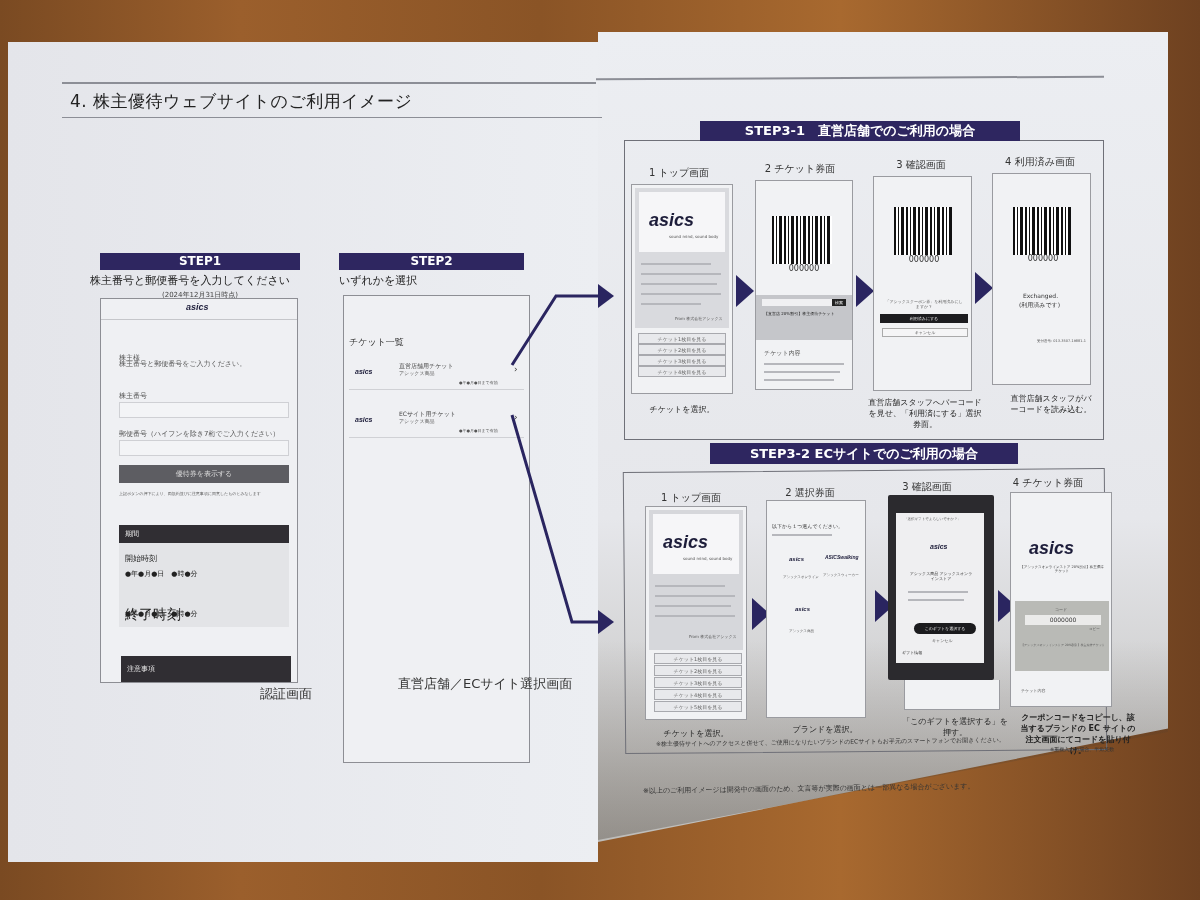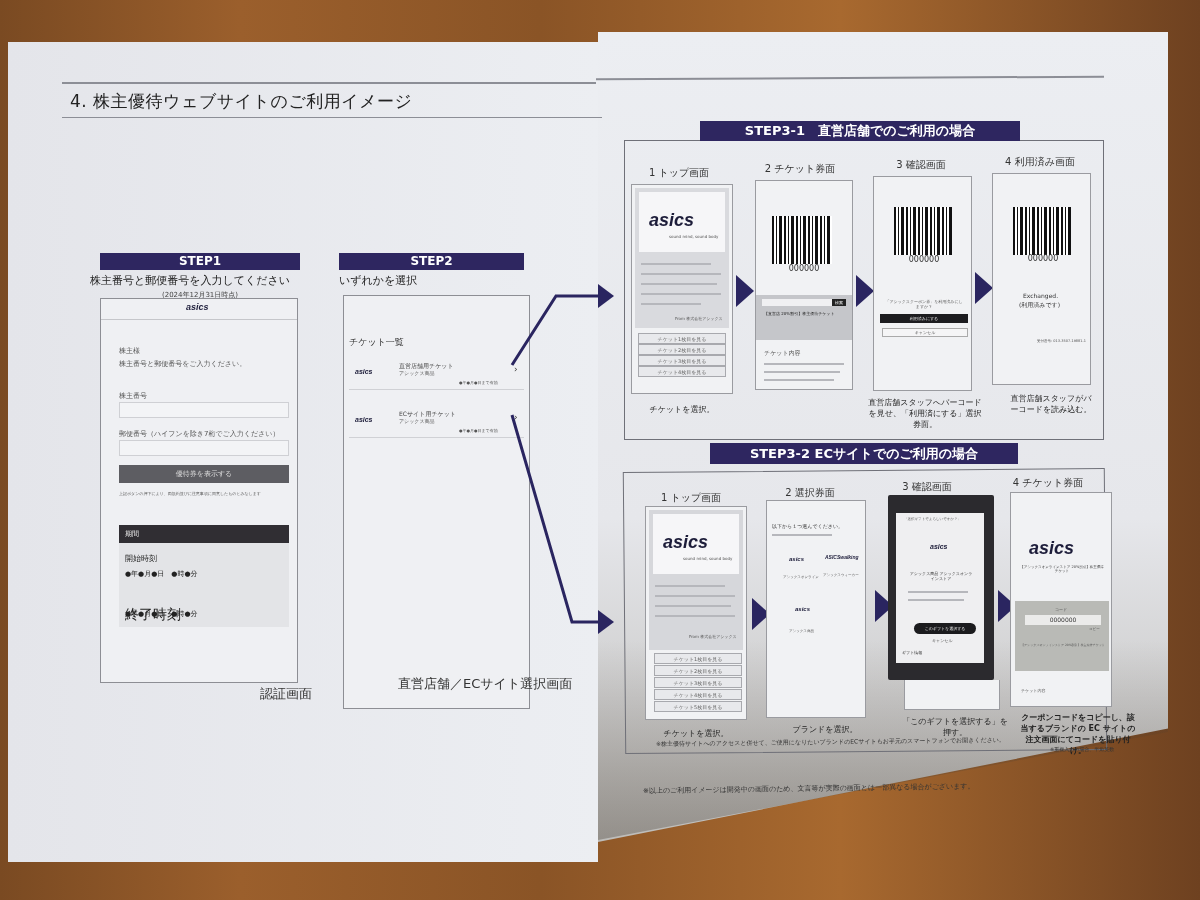--- a/index.html
+++ b/index.html
@@ -42,41 +42,42 @@
 <div class="hr" style="left:596px;top:77px;width:508px;transform:rotate(-0.3deg)"></div>
 <div class="title">4. 株主優待ウェブサイトのご利用イメージ</div>
 <div class="hr" style="left:62px;top:117px;width:540px;height:1px"></div>
 
 <div class="stepbar" style="left:100px;top:253px;width:200px">STEP1</div>
 <div class="subtitle" style="left:90px;top:273px;width:220px">株主番号と郵便番号を入力してください</div>
 <div class="small" style="left:100px;top:290px;width:200px">(2024年12月31日時点)</div>
 <div class="phone" style="left:100px;top:298px;width:198px;height:385px">
   <div class="asics" style="left:85px;top:3px;font-size:9px">asics</div>
   <div class="hr" style="left:0;top:20px;width:196px;height:1px;background:#c5c6ca"></div>
-  <div class="lbl" style="left:18px;top:47px">株主様</div>
+  <div class="lbl" style="left:18px;top:54px">株主様</div>
   <div class="lbl" style="left:18px;top:60px">株主番号と郵便番号をご入力ください。</div>
   <div class="lbl" style="left:18px;top:92px">株主番号</div>
   <div class="field" style="left:18px;top:103px;width:170px"></div>
   <div class="lbl" style="left:18px;top:130px">郵便番号（ハイフンを除き7桁でご入力ください）</div>
   <div class="field" style="left:18px;top:141px;width:170px"></div>
   <div class="darkbtn" style="left:18px;top:166px;width:170px">優待券を表示する</div>
   <div class="lbl" style="left:18px;top:192px;font-size:4px;width:172px">上記ボタンの押下により、両規約並びに注意事項に同意したものとみなします</div>
   <div class="blackbar" style="left:18px;top:226px;width:170px">期間</div>
   <div style="position:absolute;left:18px;top:244px;width:170px;height:84px;background:#e3e4e7">
     <div class="lbl" style="left:6px;top:10px;color:#222;font-size:8px">開始時刻</div>
     <div class="lbl" style="left:6px;top:26px;color:#222">●年●月●日　●時●分</div>
     <div class="lbl" style="left:6px;top:63px;color:#222;font-size:14px">終了時刻</div>
     <div class="lbl" style="left:6px;top:66px;color:#222">●年●月●日　●時●分</div>
   </div>
+  <div class="blackbar" style="left:20px;top:357px;width:170px;height:26px;line-height:26px">注意事項</div>
 </div>
 <div class="caption" style="left:260px;top:685px">認証画面</div>
 
 <div class="stepbar" style="left:339px;top:253px;width:185px">STEP2</div>
 <div class="subtitle" style="left:339px;top:273px;width:185px">いずれかを選択</div>
-<div class="phone" style="left:343px;top:295px;width:187px;height:414px">
+<div class="phone" style="left:343px;top:295px;width:187px;height:468px">
   <div class="lbl" style="left:5px;top:40px;font-size:9px;color:#333">チケット一覧</div>
   <div style="position:absolute;left:5px;top:62px;width:175px;height:32px;border-bottom:1px solid #d0d1d5">
     <div class="asics" style="left:6px;top:10px;font-size:7px">asics</div>
     <div class="lbl" style="left:50px;top:4px;color:#444;font-size:6px">直営店舗用チケット</div>
     <div class="lbl" style="left:50px;top:12px;font-size:5px">アシックス商品</div>
     <div class="lbl" style="left:110px;top:22px;font-size:4px">●年●月●日まで有効</div>
     <div class="lbl" style="left:165px;top:6px;font-size:9px;color:#333">›</div>
   </div>
   <div style="position:absolute;left:5px;top:110px;width:175px;height:32px;border-bottom:1px solid #d0d1d5">
     <div class="asics" style="left:6px;top:10px;font-size:7px">asics</div>

